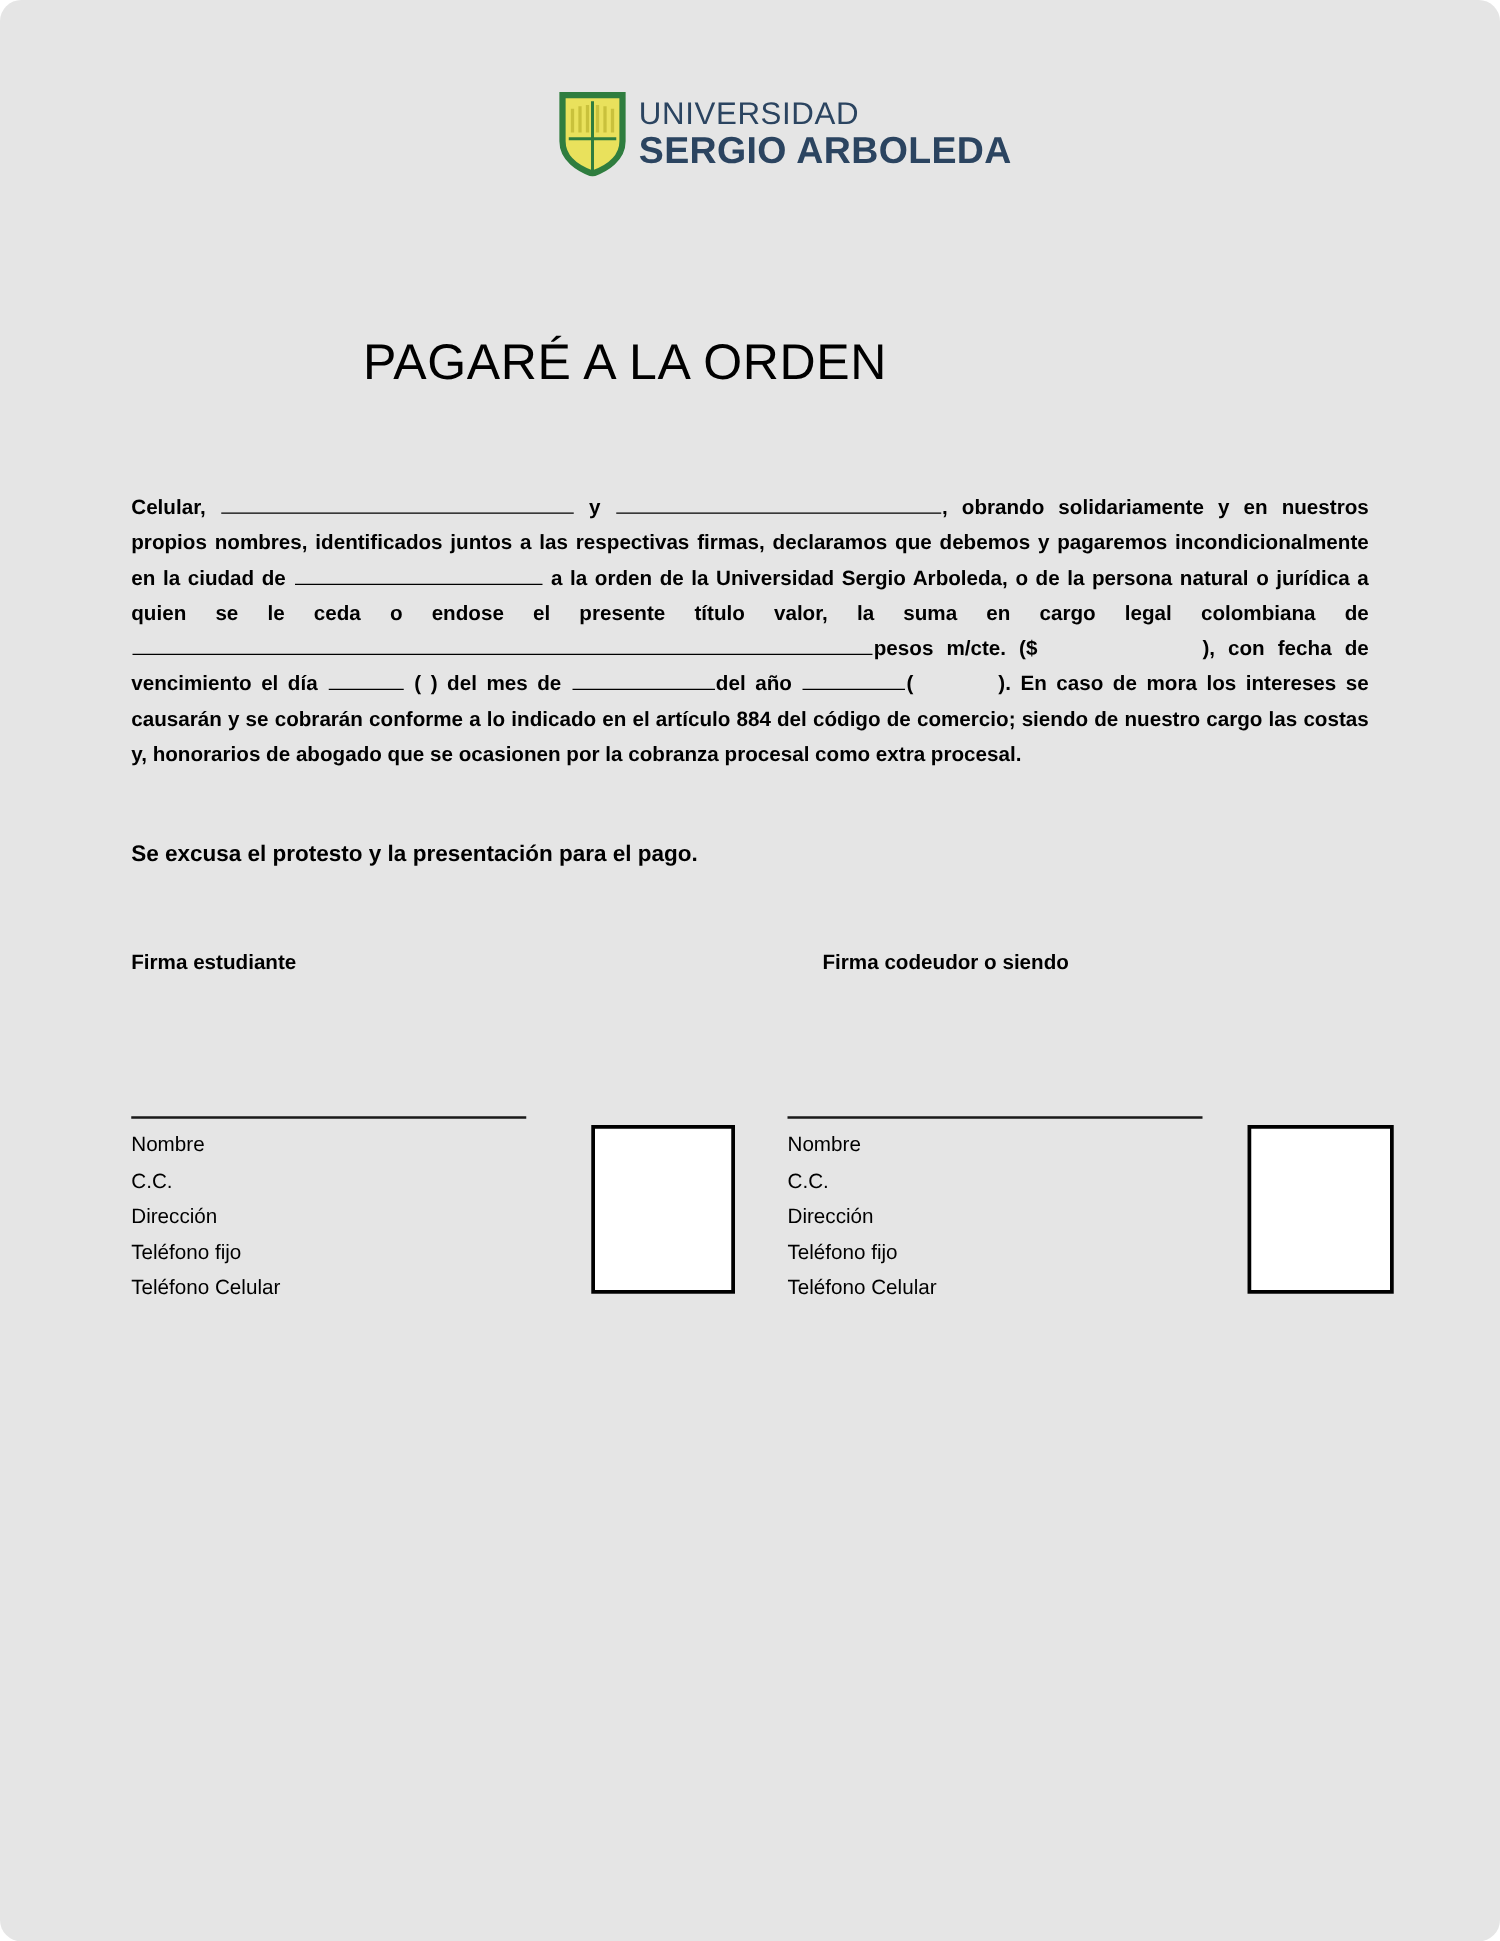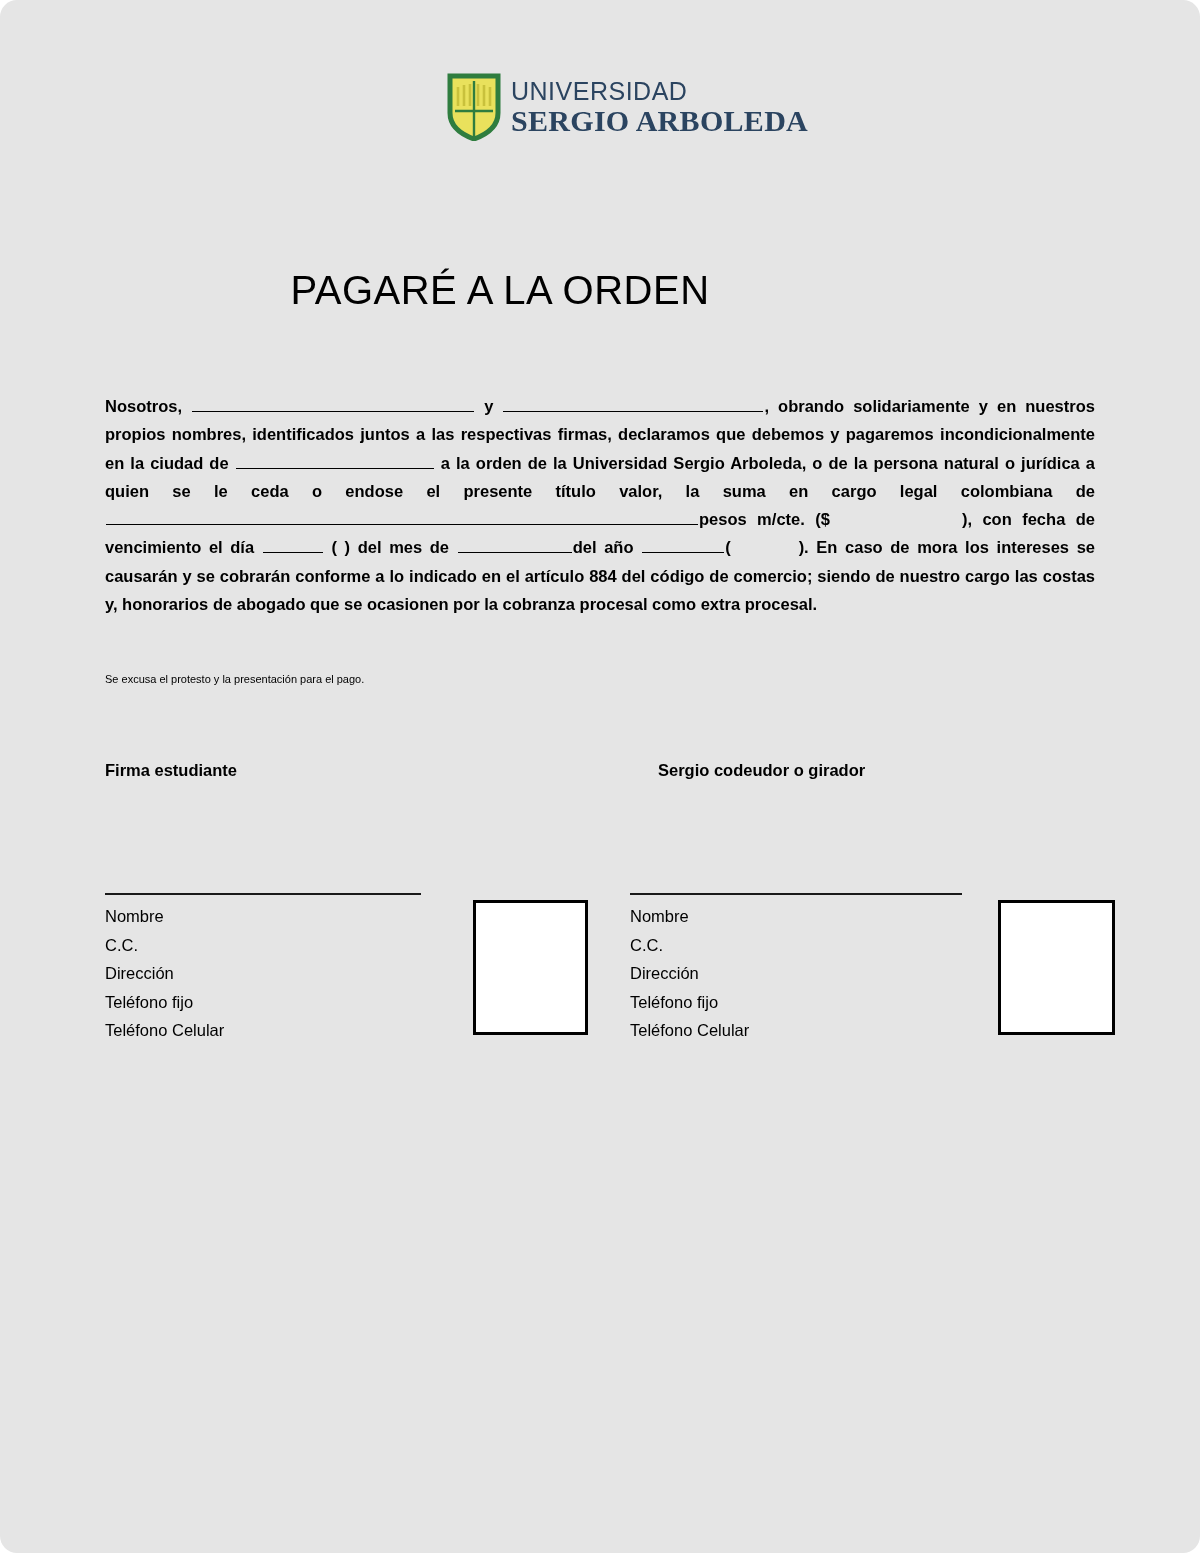--- a/index.html
+++ b/index.html
@@ -46,21 +46,21 @@
     line-height: 1.0;
   }
   .logo-line1 {
     font-family: "Liberation Sans", sans-serif;
     font-size: 25px;
     letter-spacing: 0.5px;
     color: #2b4460;
     font-weight: 400;
   }
   .logo-line2 {
-    font-family: Liberation Serif, serif;
+    font-family: Liberation Sans, sans-serif;
     font-size: 30px;
     letter-spacing: 0.3px;
     color: #2b4460;
     font-weight: 700;
     margin-top: 2px;
   }
 
   
   .doc-title {
     position: absolute;
@@ -111,22 +111,22 @@
   .b-year   { width: 82px; }
   .g-money  { width: 132px; }
   .g-yearnum{ width: 68px; }
 
   
   .excusa {
     position: absolute;
     left: 105px;
     top: 673px;
     font-family: "Liberation Sans", sans-serif;
-    font-size: 11px;
-    font-weight: 400;
+    font-size: 18px;
+    font-weight: 700;
     color: #000;
   }
 
   
   .sig-heading {
     position: absolute;
     font-family: Liberation Sans, sans-serif;
     font-size: 16.5px;
     font-weight: 700;
     color: #000;
@@ -184,37 +184,37 @@
     </svg>
     <div class="logo-words">
       <span class="logo-line1">UNIVERSIDAD</span>
       <span class="logo-line2">SERGIO ARBOLEDA</span>
     </div>
   </div>
 
   <div class="doc-title">PAGARÉ A LA ORDEN</div>
 
   <div class="body-para">
-    <span>Nosotros,</span>
+    <span>Celular,</span>
     <span class="blank b-name1"></span>
     <span>y</span>
     <span class="blank b-name2"></span><span>, obrando solidariamente y en nuestros propios nombres, identificados juntos a las respectivas firmas, declaramos que debemos y pagaremos incondicionalmente en la ciudad de</span>
     <span class="blank b-city"></span>
     <span>a la orden de la Universidad Sergio Arboleda, o de la persona natural o jurídica a quien se le ceda o endose el presente título valor, la suma en cargo legal colombiana de</span>
     <span class="blank b-amount"></span><span>pesos m/cte. ($</span><span class="gap g-money"></span><span>), con fecha de vencimiento el día</span>
     <span class="blank b-day"></span>
     <span>( ) del mes de</span>
     <span class="blank b-month"></span><span>del año</span>
     <span class="blank b-year"></span><span>(</span><span class="gap g-yearnum"></span><span>). En caso de mora los intereses se causarán y se cobrarán conforme a lo indicado en el artículo 884 del código de comercio; siendo de nuestro cargo las costas y, honorarios de abogado que se ocasionen por la cobranza procesal como extra procesal.</span>
   </div>
 
   <div class="excusa">Se excusa el protesto y la presentación para el pago.</div>
 
   <div class="sig-heading left">Firma estudiante</div>
-  <div class="sig-heading right">Sergio codeudor o girador</div>
+  <div class="sig-heading right">Firma codeudor o siendo</div>
 
   <div class="sig-rule left"></div>
   <div class="sig-rule right"></div>
 
   <div class="field-list left">
     <div>Nombre</div>
     <div>C.C.</div>
     <div>Dirección</div>
     <div>Teléfono fijo</div>
     <div>Teléfono Celular</div>

